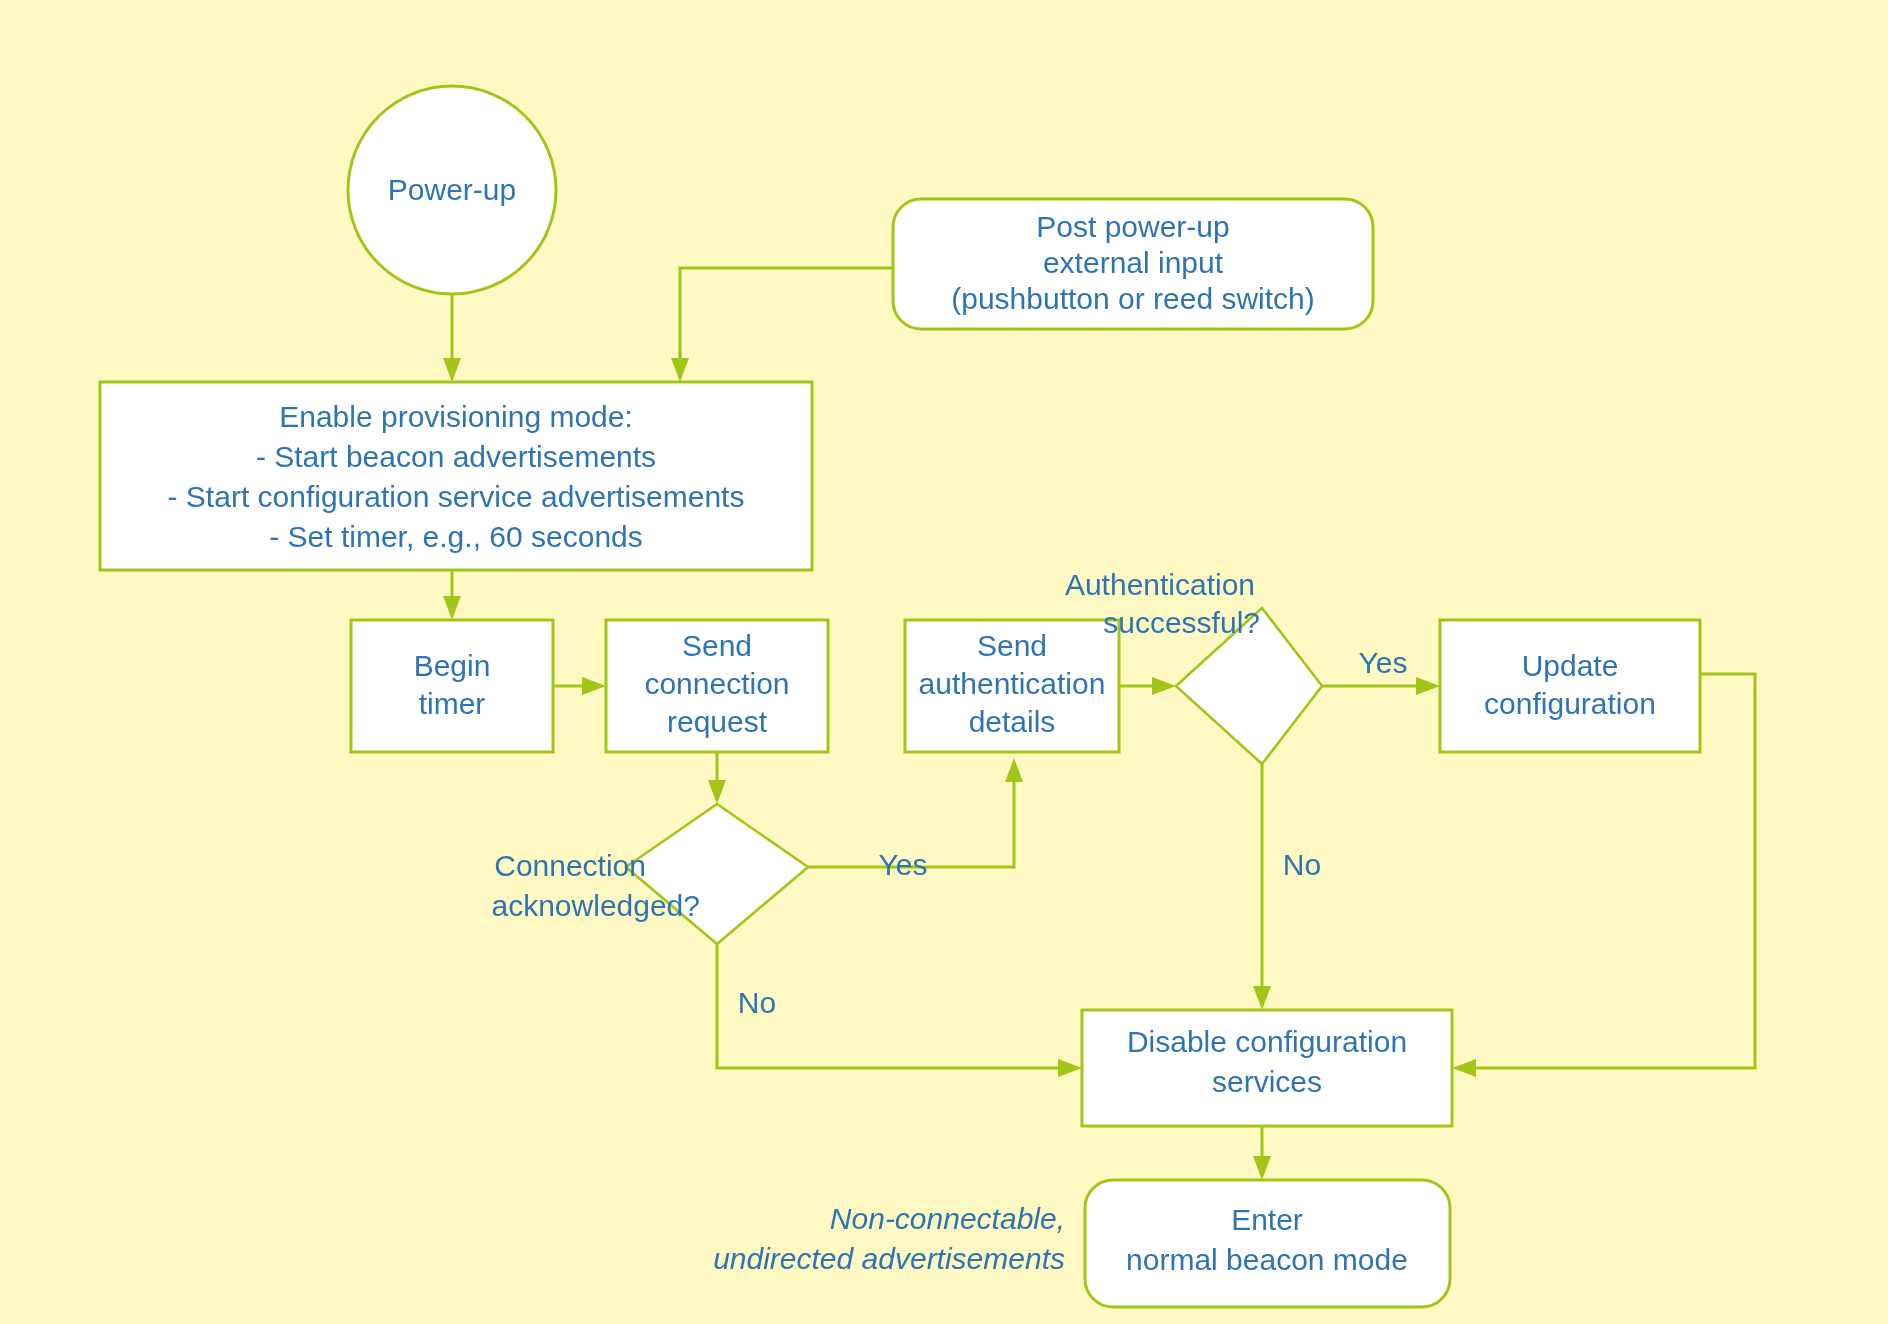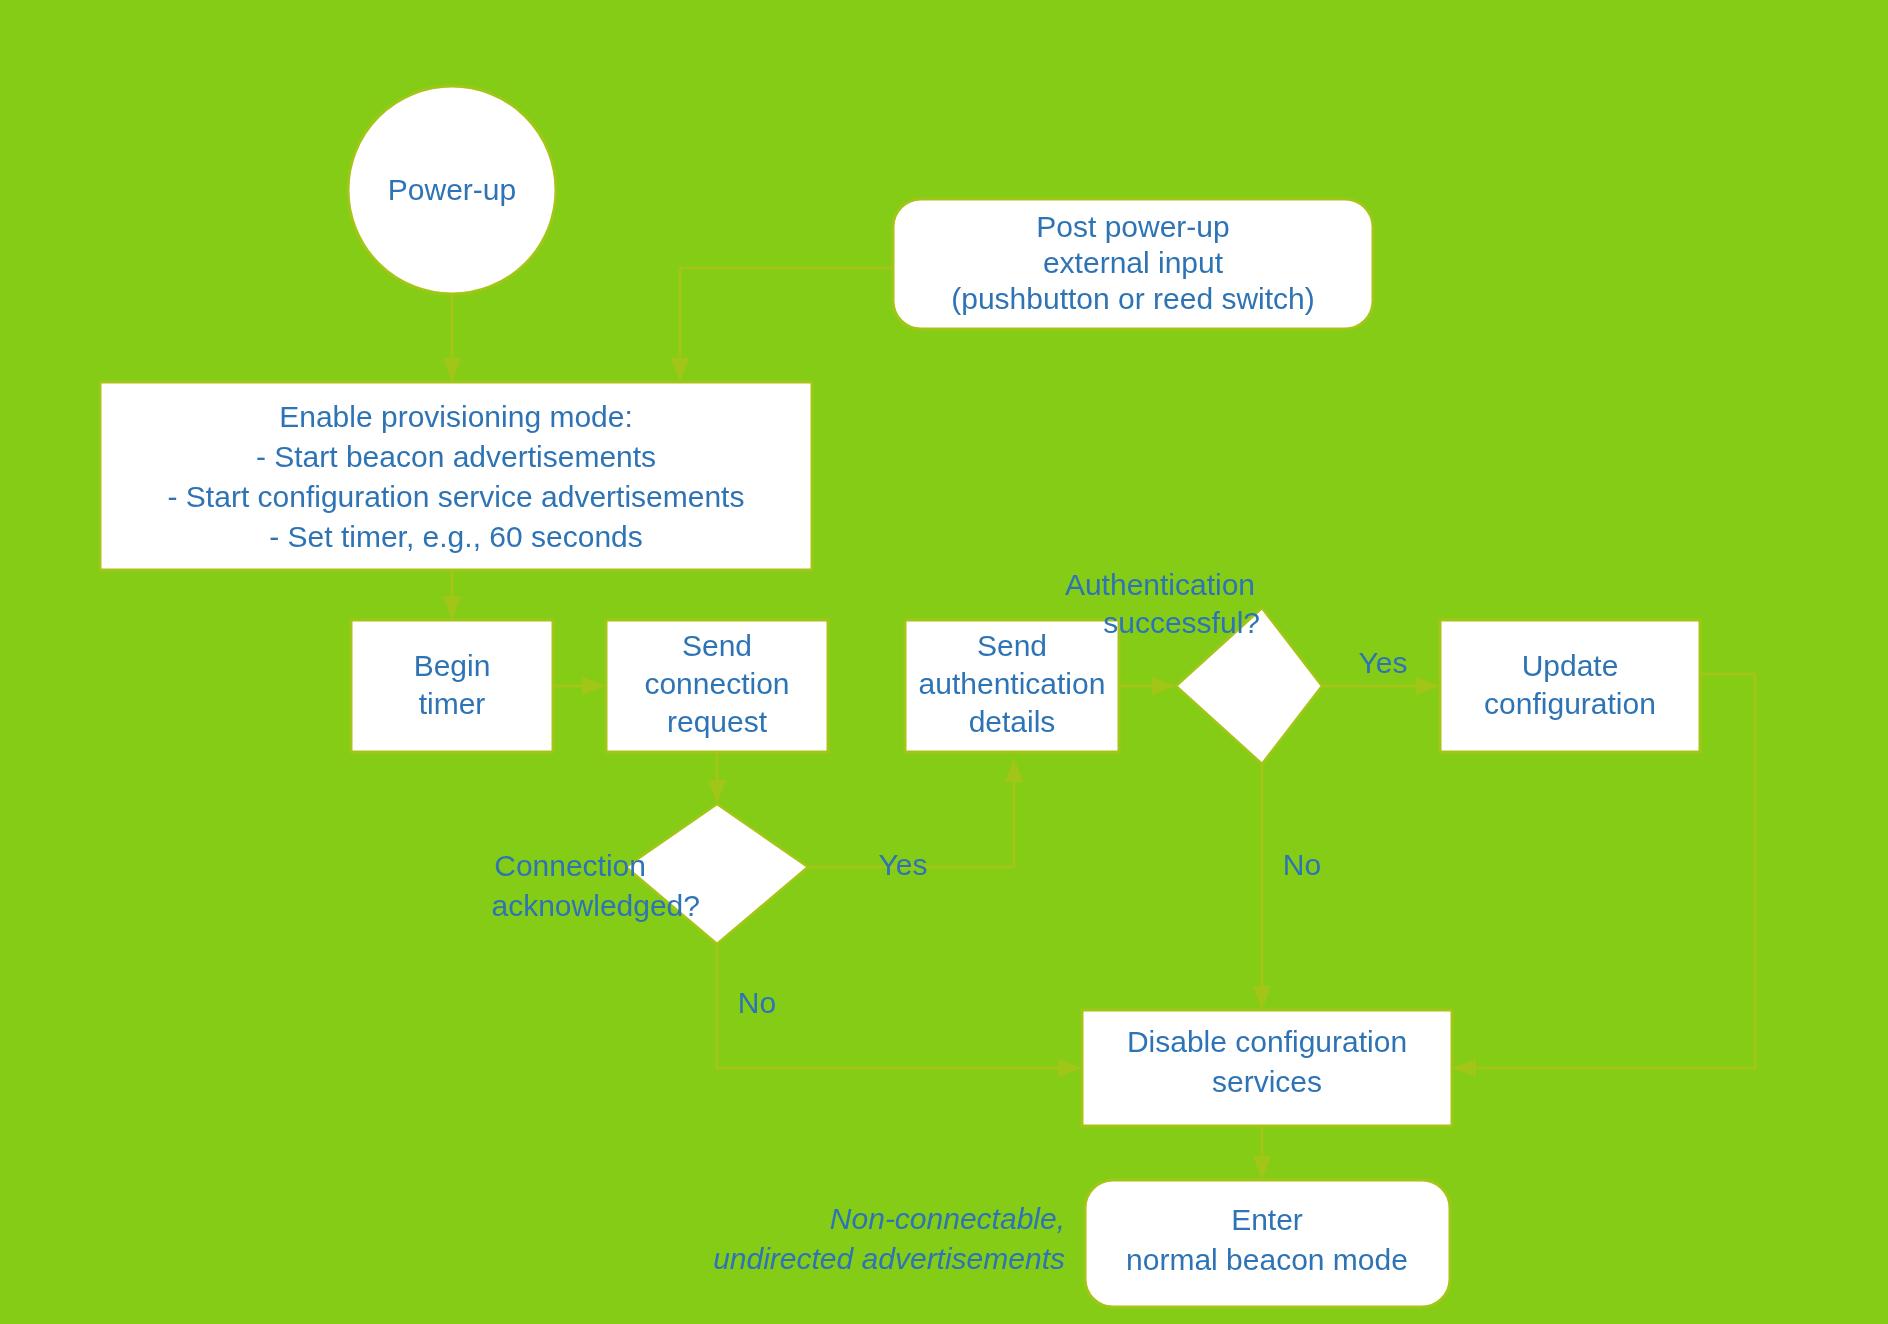--- a/index.html
+++ b/index.html
@@ -11,21 +11,21 @@
   body {
     width: 1888px;
     height: 1324px;
     overflow: hidden;
     font-family: "Liberation Sans", sans-serif;
   }
   #flow-root {
     position: relative;
     width: 1888px;
     height: 1324px;
-    background: #84cc16;
+    background: #fef9c3;
   }
   svg#flow-svg {
     display: block;
     width: 1888px;
     height: 1324px;
   }
   .node-shape {
     fill: #ffffff;
     stroke: #A2C617;
     stroke-width: 3;

